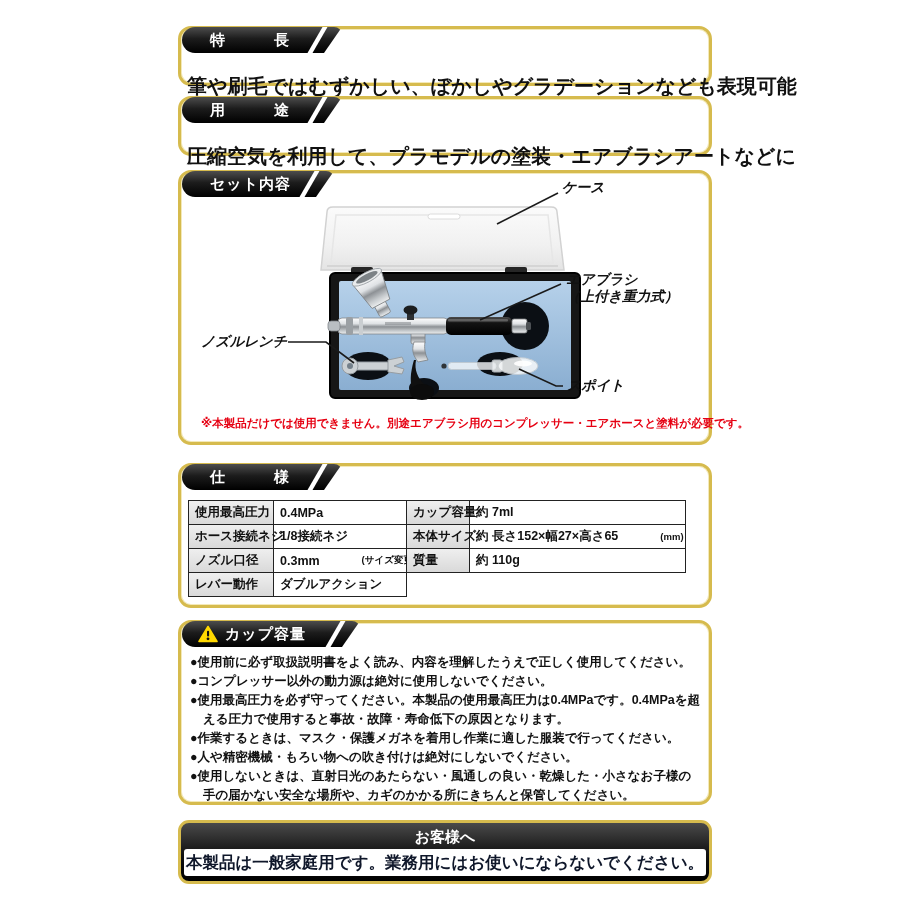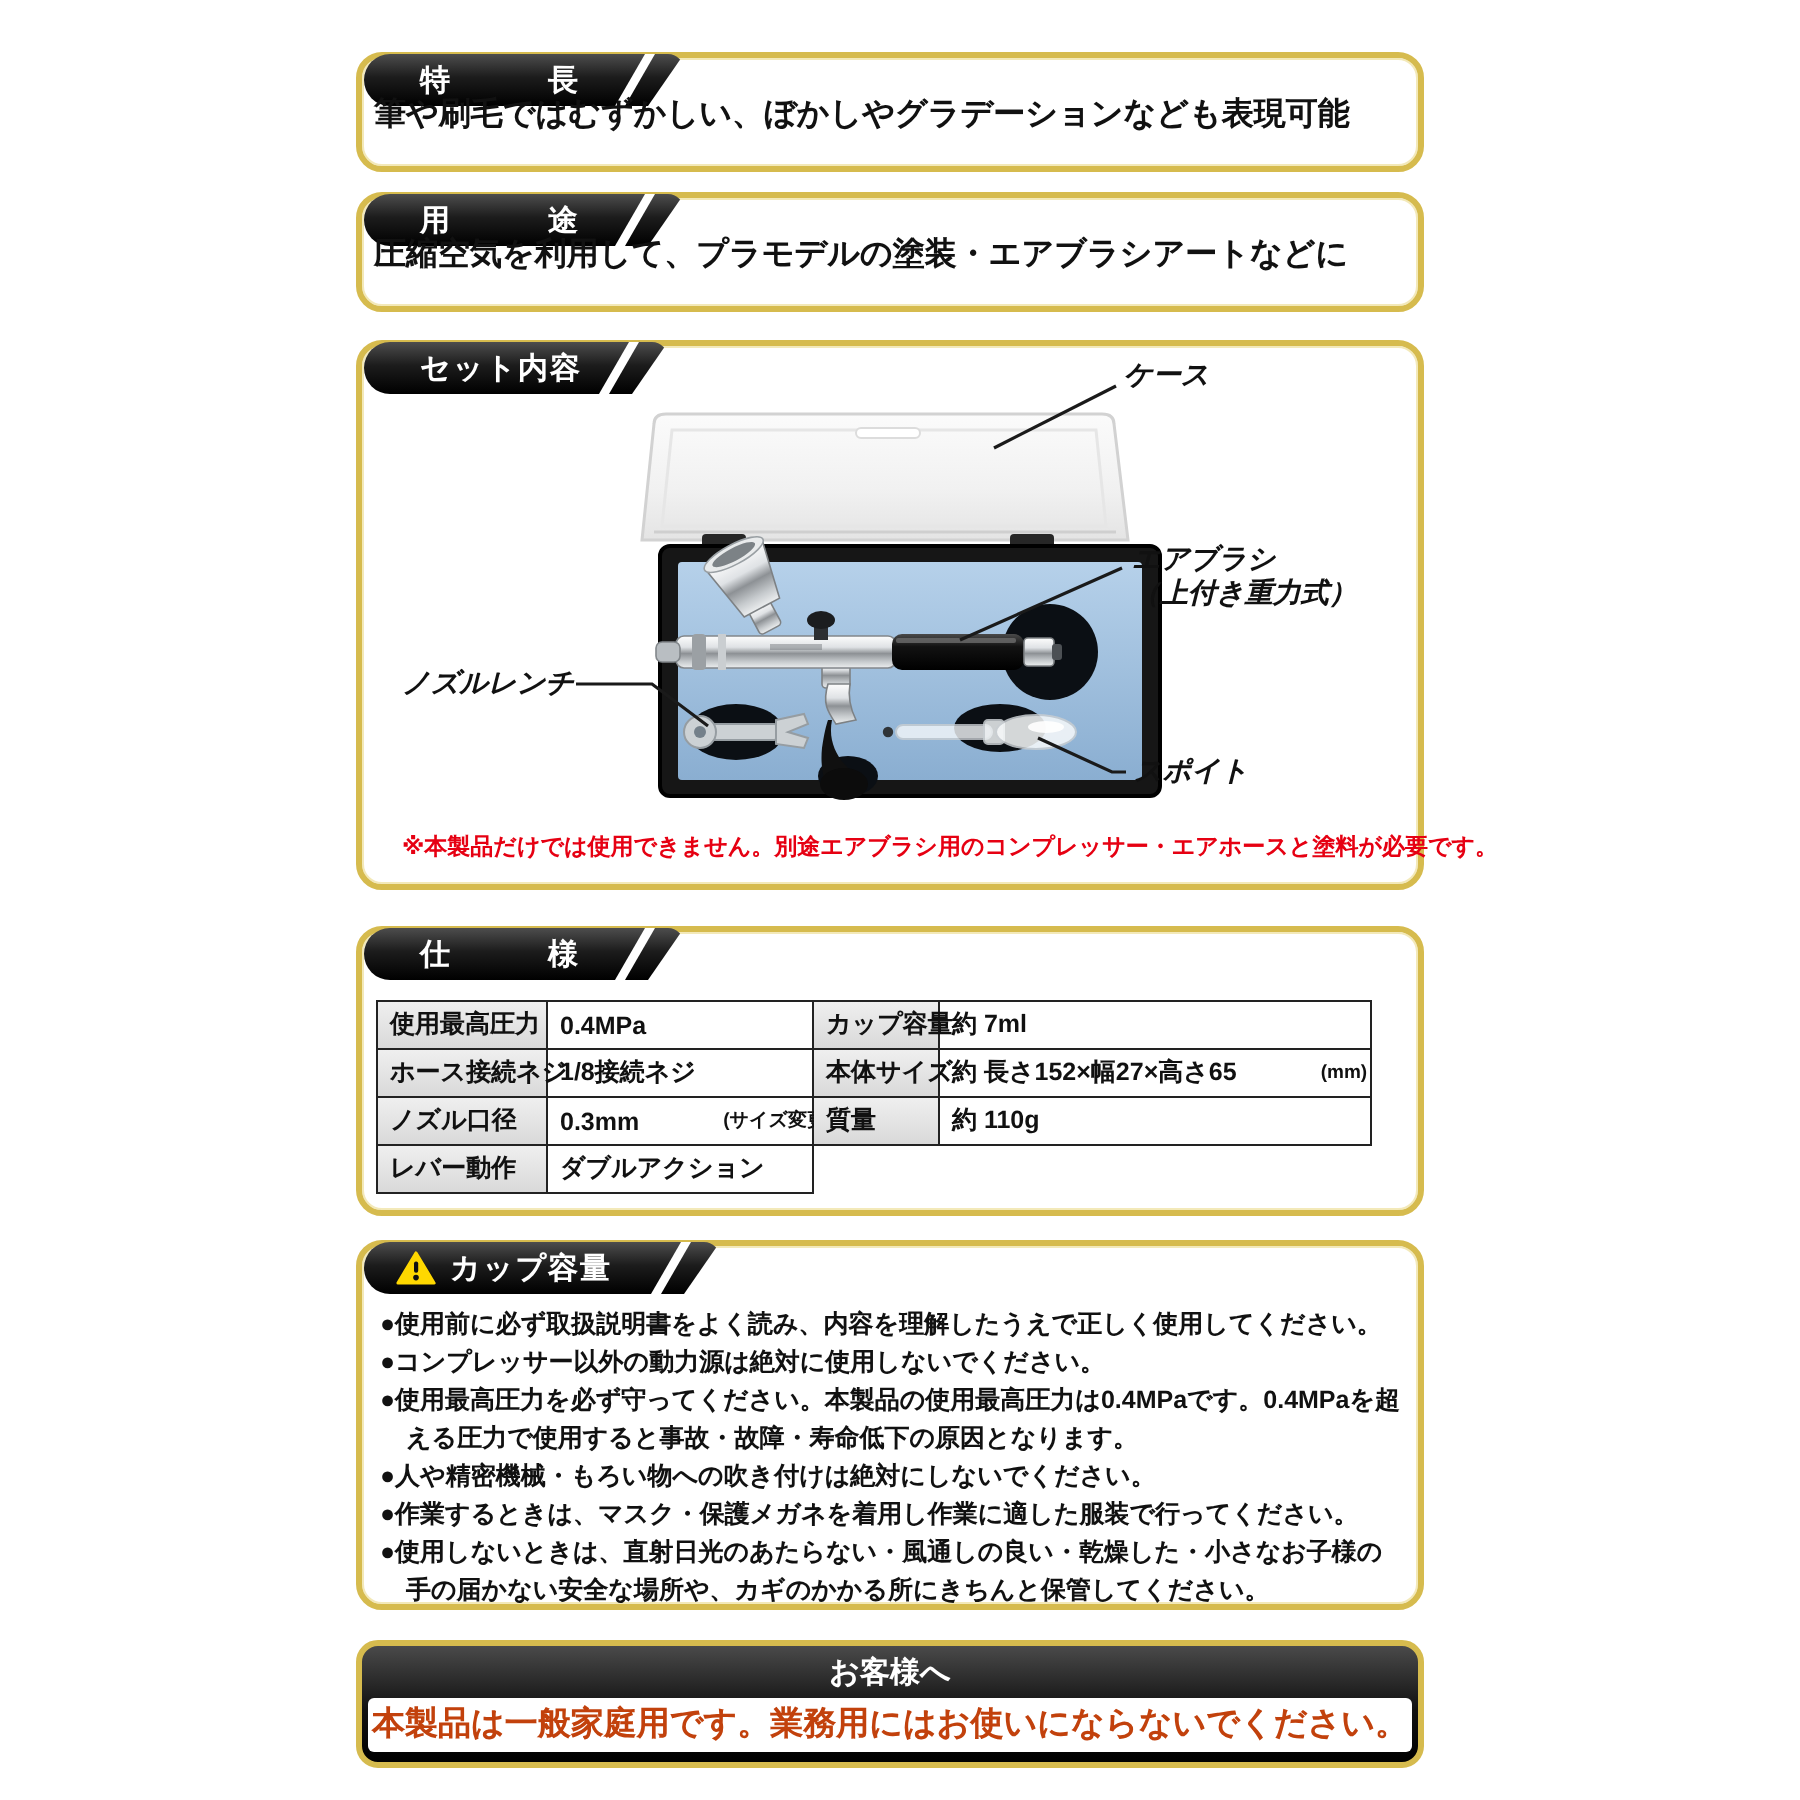--- a/index.html
+++ b/index.html
@@ -23,22 +23,22 @@
     clip-path:polygon(0 0,100% 0,calc(100% - 18px) 100%,0 100%);
     padding:0 34px 0 28px;box-sizing:border-box;
   }
   .tab::after{
     content:"";position:absolute;right:22px;top:-4px;bottom:-4px;width:5px;
     background:#fff;transform:skewX(-30deg);
   }
   .spread{display:inline-block;width:79px;text-align:justify;text-align-last:justify;}
   .tab-plain{letter-spacing:1px;}
   .body-line{
-    position:absolute;left:6px;top:18px;width:515px;
-    font-size:16px;font-weight:bold;letter-spacing:0;white-space:nowrap;
+    position:absolute;left:6px;top:44px;width:515px;
+    font-size:20px;font-weight:bold;letter-spacing:0;white-space:nowrap;
   }
   
   .inner3{position:absolute;left:-3px;top:-3px;width:534px;height:275px;}
   .inner3 svg{position:absolute;left:0;top:0;}
   .callout-label{
     position:absolute;font-size:14px;font-weight:bold;white-space:nowrap;line-height:17px;font-style:italic;
   }
   .red-note{
     position:absolute;left:0;top:246px;width:534px;text-align:center;
     color:#e60012;font-size:11.5px;font-weight:bold;white-space:nowrap;padding-left:23px;
@@ -66,21 +66,21 @@
   .warn-icon{flex:0 0 auto;margin-right:7px;display:block;}
   
   .customer-box{
     position:absolute;left:178px;top:820px;width:534px;height:64px;box-sizing:border-box;
     border:3px solid #d6bb4e;border-radius:11px;overflow:hidden;
     background:linear-gradient(180deg,#4a4a4a 0%,#111 55%,#000 100%);
   }
   .customer-title{height:26px;line-height:27px;text-align:center;color:#fff;font-size:15px;font-weight:bold;}
   .customer-band{
     margin:0 3px;height:27px;background:#fff;border-radius:3px;
-    text-align:center;font-size:16.5px;font-weight:bold;line-height:27px;color:#c2410c;white-space:nowrap;
+    text-align:center;font-size:16.5px;font-weight:bold;line-height:27px;color:#0f172a;white-space:nowrap;
   }
 </style>
 </head>
 <body>
 
 <section class="box" style="top:26px;height:60px;">
   <div class="tab" style="width:160px;">
     <span class="spread">特長</span>
   </div>
   <div class="body-line">筆や刷毛ではむずかしい、ぼかしやグラデーションなども表現可能</div>
@@ -286,22 +286,22 @@
       <polygon points="10,1.5 19,16.5 1,16.5" fill="#ffd800" stroke="#ffd800" stroke-width="1.6" stroke-linejoin="round"></polygon>
       <rect x="9" y="5.8" width="2.1" height="5.6" rx="1" fill="#111"></rect>
       <circle cx="10" cy="13.8" r="1.4" fill="#111"></circle>
     </svg>
     <span>カップ容量</span>
   </div>
   <ul class="caution-list">
     <li>●使用前に必ず取扱説明書をよく読み、内容を理解したうえで正しく使用してください。</li>
     <li>●コンプレッサー以外の動力源は絶対に使用しないでください。</li>
     <li>●使用最高圧力を必ず守ってください。本製品の使用最高圧力は0.4MPaです。0.4MPaを超える圧力で使用すると事故・故障・寿命低下の原因となります。</li>
+    <li>●作業するときは、マスク・保護メガネを着用し作業に適した服装で行ってください。</li>
     <li>●人や精密機械・もろい物への吹き付けは絶対にしないでください。</li>
-    <li>●作業するときは、マスク・保護メガネを着用し作業に適した服装で行ってください。</li>
     <li>●使用しないときは、直射日光のあたらない・風通しの良い・乾燥した・小さなお子様の手の届かない安全な場所や、カギのかかる所にきちんと保管してください。</li>
   </ul>
 </section>
 
 <section class="customer-box">
   <div class="customer-title">お客様へ</div>
   <div class="customer-band">本製品は一般家庭用です。業務用にはお使いにならないでください。</div>
 </section>
 
 </body></html>

